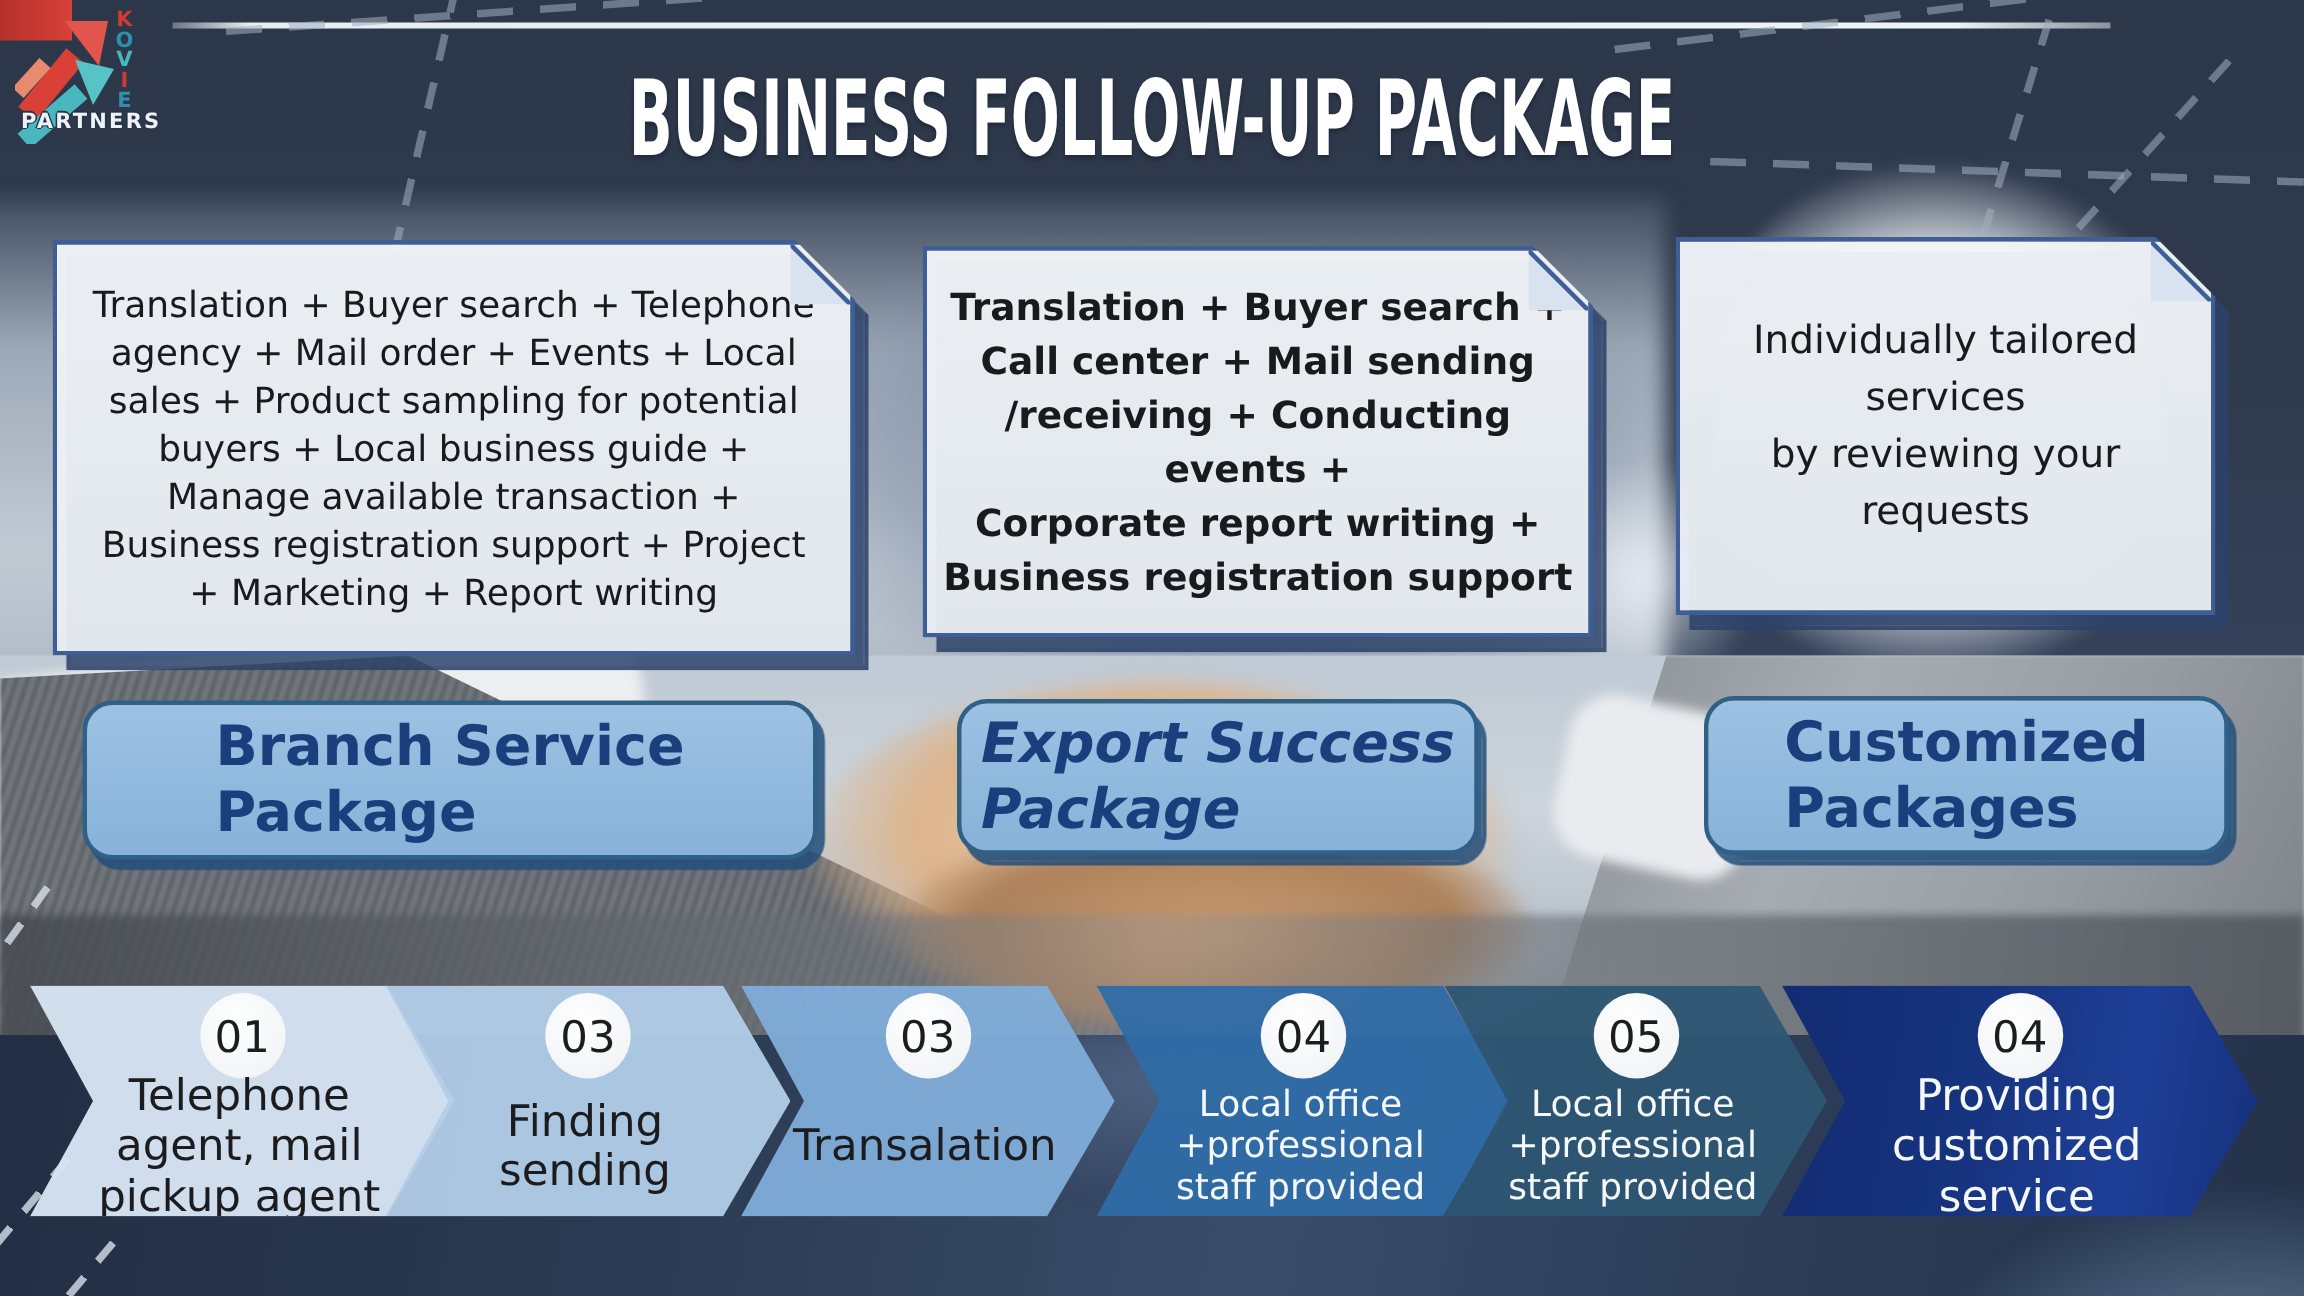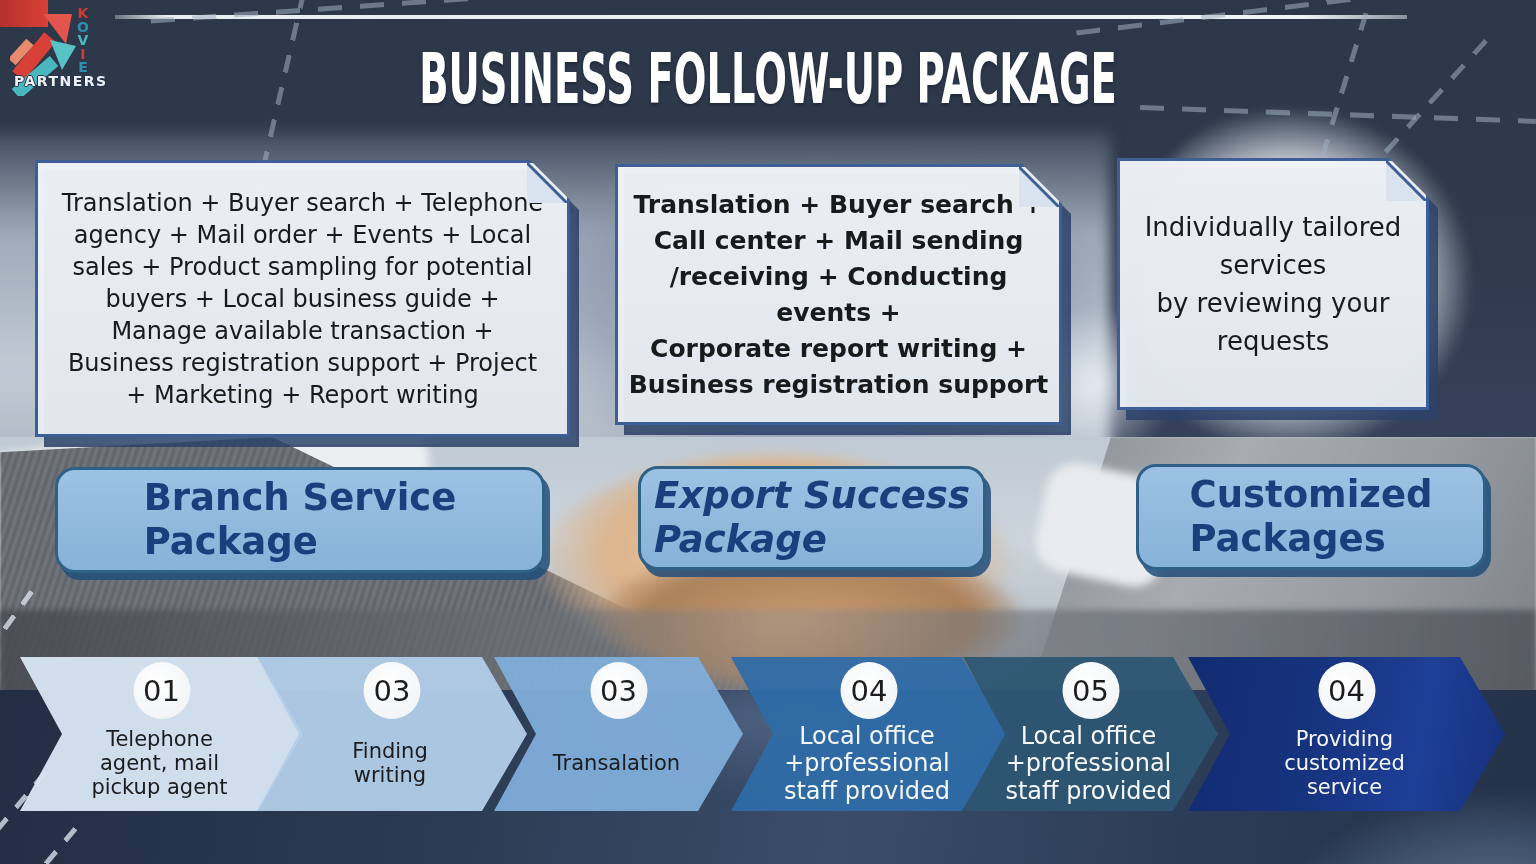--- a/index.html
+++ b/index.html
@@ -82,21 +82,21 @@
         border:3px solid #3d5f95;
         clip-path:polygon(0 0,calc(100% - 40px) 0,100% 40px,100% 100%,0 100%);
         display:flex;align-items:center;justify-content:center;}
   .card-text{white-space:pre-line;text-align:center;color:#191a1c;}
   .fold{position:absolute;top:0;right:0;}
 
   #card1{left:35px;top:160px;width:535px;height:277px;}
   #card1 .card-text{font-size:24px;line-height:32px;}
   #card2{left:615px;top:164px;width:447px;height:261px;font-weight:bold;}
   #card2 .card-text{font-size:25px;line-height:36px;}
-  #card3{left:1117px;top:158px;width:312px;height:252px;}
+  #card3{left:1117px;top:158px;width:360px;height:252px;}
   #card3 .card-text{font-size:26px;line-height:38px;}
 
   
   .pkg-btn{position:absolute;border-radius:20px;box-sizing:border-box;
         background:linear-gradient(180deg,#9cc2e3,#88b2d9);
         border:3px solid #2f6086;color:#1a3f7c;font-weight:bold;
         display:flex;align-items:center;justify-content:center;text-align:left;
         white-space:pre-line;filter:drop-shadow(5px 7px 0 rgba(34,77,122,.85));
         font-size:37px;line-height:1.2;cursor:pointer;}
   #btn1{left:55px;top:467px;width:490px;height:106px;}
@@ -106,21 +106,21 @@
   
   .chev{position:absolute;top:657px;height:154px;
         clip-path:polygon(0 0,calc(100% - 45px) 0,100% 50%,calc(100% - 45px) 100%,0 100%,42px 50%);}
   .chev .num{position:absolute;top:5px;left:50%;transform:translateX(-50%);
         width:57px;height:57px;border-radius:50%;
         background:radial-gradient(circle at 42% 35%,#ffffff 0%,#f3f5f7 70%,#e8ebee 100%);
         display:flex;align-items:center;justify-content:center;
         font-size:29px;color:#1d1d1f;}
   .chev .label{position:absolute;top:66px;bottom:6px;left:40px;right:44px;
         display:flex;align-items:center;justify-content:center;
-        text-align:center;white-space:pre-line;font-size:21px;line-height:1.14;}
+        text-align:center;white-space:pre-line;font-size:29px;line-height:1.14;}
   .chev.dark-text .label{color:#1c1c1e;}
   .chev.light-text .label{color:#f5f8fb;}
   #chev1{left:20px;width:283px;background:rgba(214,228,242,.96);}
   #chev2{left:257px;width:270px;background:rgba(178,205,233,.95);}
   #chev3{left:494px;width:249px;background:rgba(127,173,217,.95);}
   #chev4{left:731px;width:276px;background:rgba(47,107,166,.95);}
   #chev4 .label{font-size:24px;}
   #chev5{left:963px;width:255px;background:rgba(45,86,115,.95);}
   #chev5 .label{font-size:24px;}
   #chev6{left:1188px;width:317px;
@@ -230,21 +230,21 @@
 
   <div class="chev dark-text" id="chev1">
     <div class="num">01</div>
     <div class="label">Telephone
 agent, mail
 pickup agent</div>
   </div>
   <div class="chev dark-text" id="chev2">
     <div class="num">03</div>
     <div class="label">Finding
-writing</div>
+sending</div>
   </div>
   <div class="chev dark-text" id="chev3">
     <div class="num">03</div>
     <div class="label">Transalation</div>
   </div>
   <div class="chev light-text" id="chev4">
     <div class="num">04</div>
     <div class="label">Local office
 +professional
 staff provided</div>

